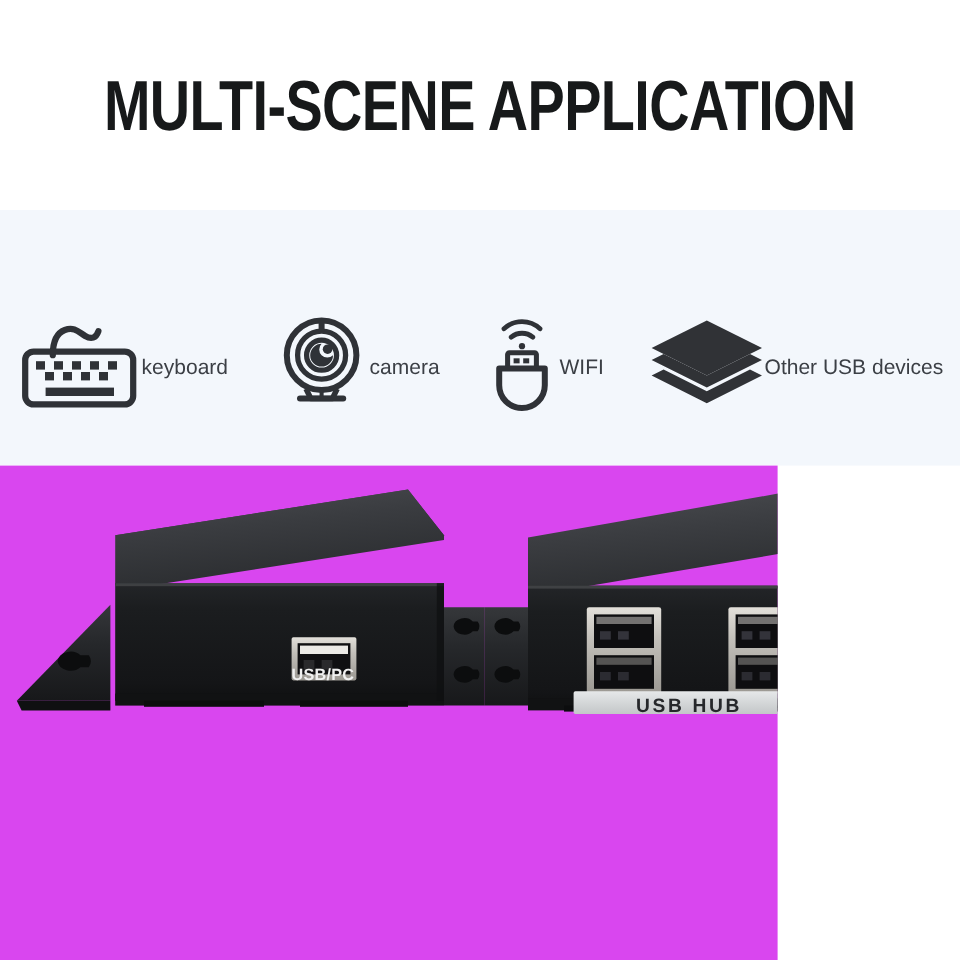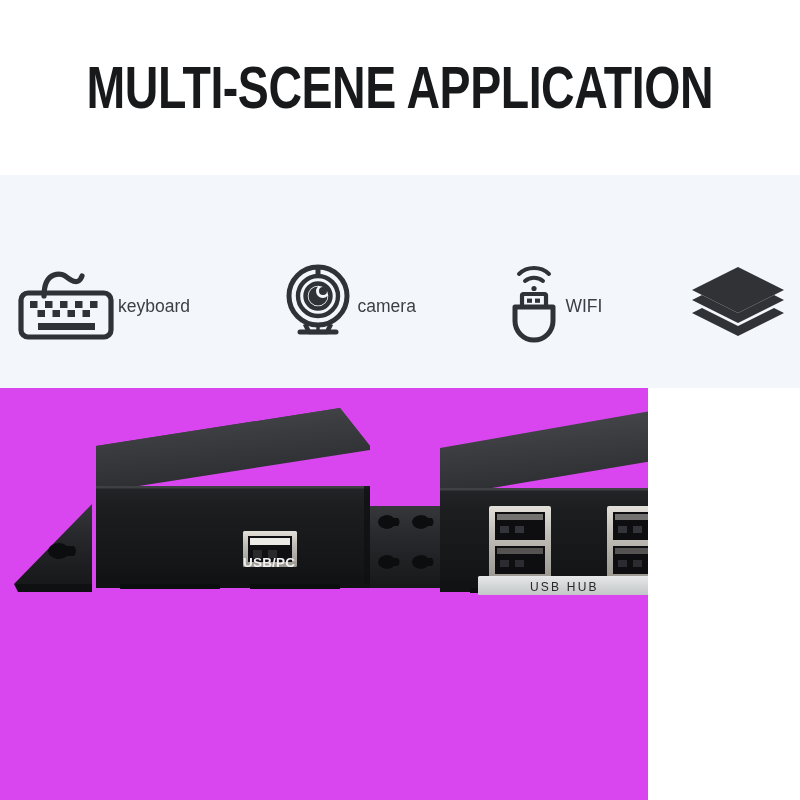--- a/index.html
+++ b/index.html
@@ -93,22 +93,22 @@
     white-space: nowrap;
     pointer-events: none;
   }
   .usbpc-text {
     font-size: 13.5px;
     font-weight: 700;
     color: #f0f0f0;
     letter-spacing: 0.2px;
   }
   .usbhub-text {
-    font-size: 12px;
-    font-weight: 400;
+    font-size: 16px;
+    font-weight: 700;
     color: #26282b;
     letter-spacing: 2.2px;
   }
 </style>
 </head>
 <body>
 
 <div id="page">
 
   <div class="title-wrap">
@@ -182,20 +182,21 @@
       <div class="icon-cell">
         <div class="icon-glyph">
           <svg width="96" height="74" viewBox="0 0 96 74">
             <g fill="#303236">
               <path d="M48 2 L94 25 L48 48 L2 25 Z"></path>
               <path d="M2 35 L12 30 L48 48 L84 30 L94 35 L48 58 Z"></path>
               <path d="M2 48 L12 43 L48 61 L84 43 L94 48 L48 71 Z"></path>
             </g>
           </svg>
         </div>
+        <div class="icon-label">Other USB devices</div>
       </div>
 
     </div>
   </div>
 
   <div class="photo">
     <svg width="800" height="412" viewBox="0 0 800 412">
       <defs>
         <linearGradient id="topFaceL" x1="0" y1="0" x2="0.35" y2="1">
           <stop offset="0%" stop-color="#4a4c50"></stop>

